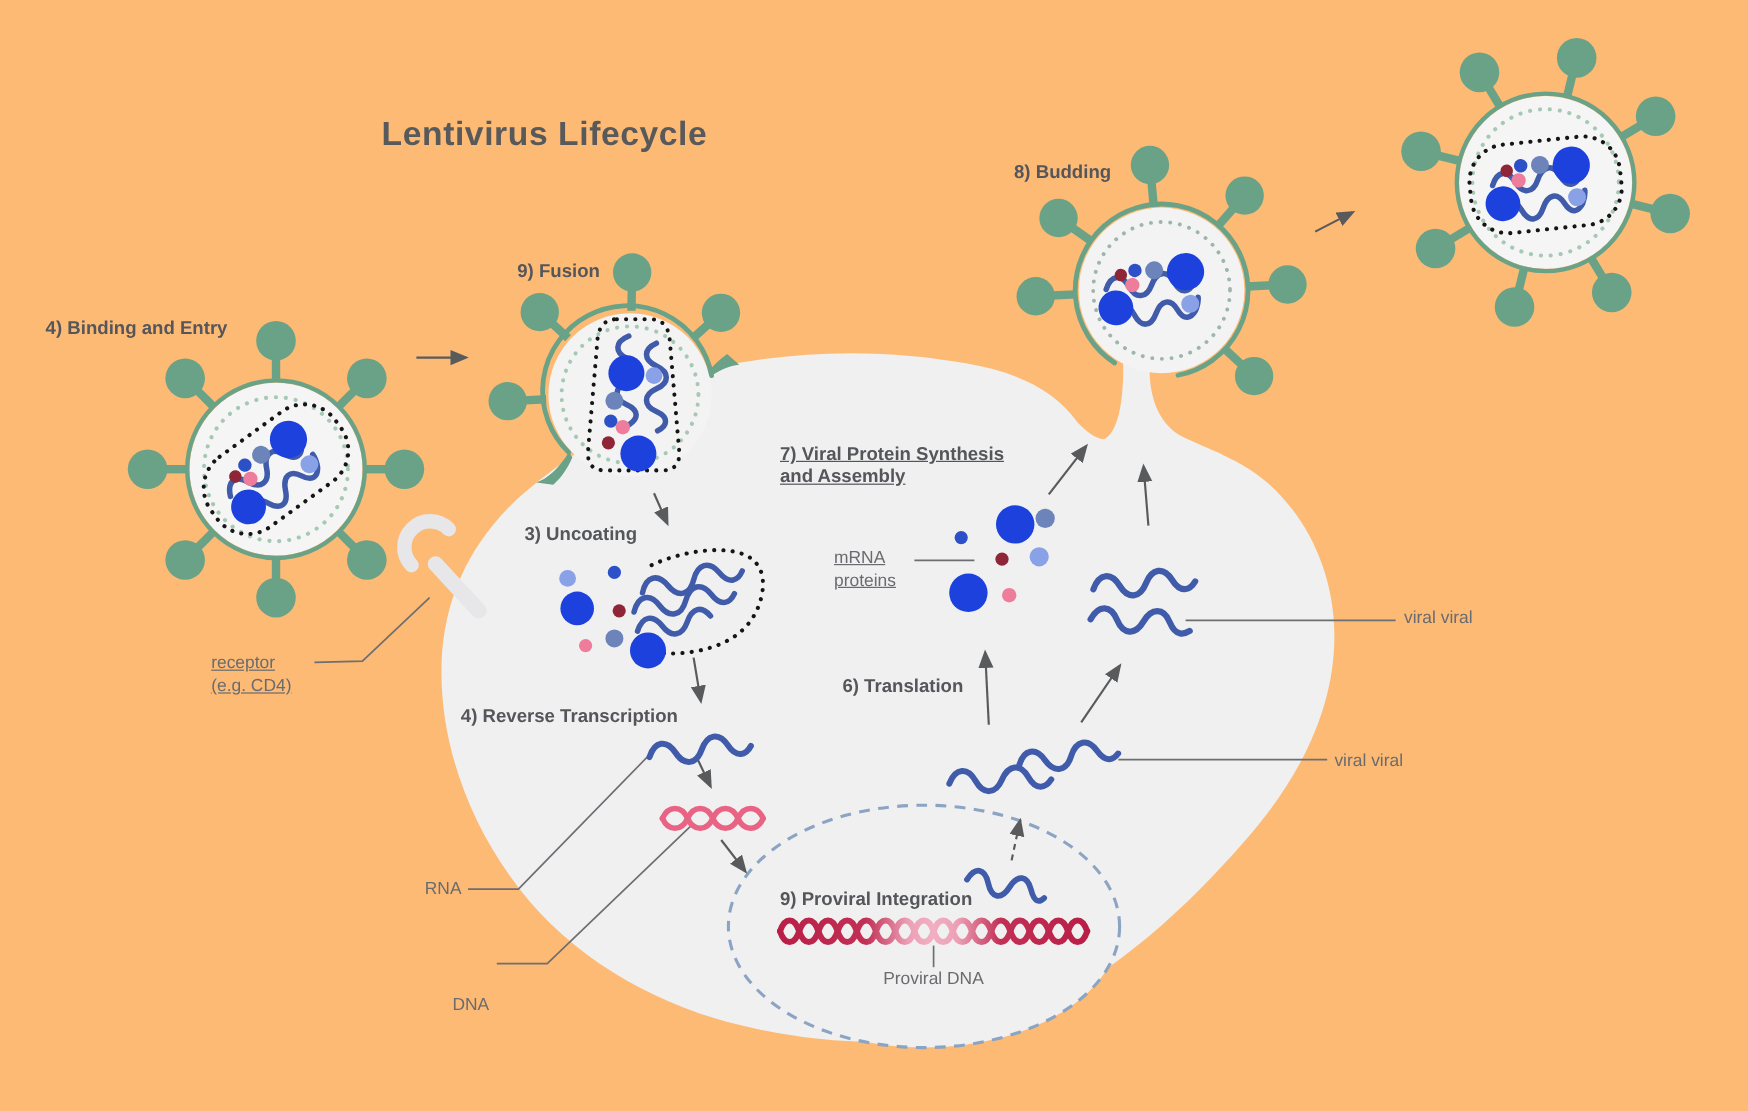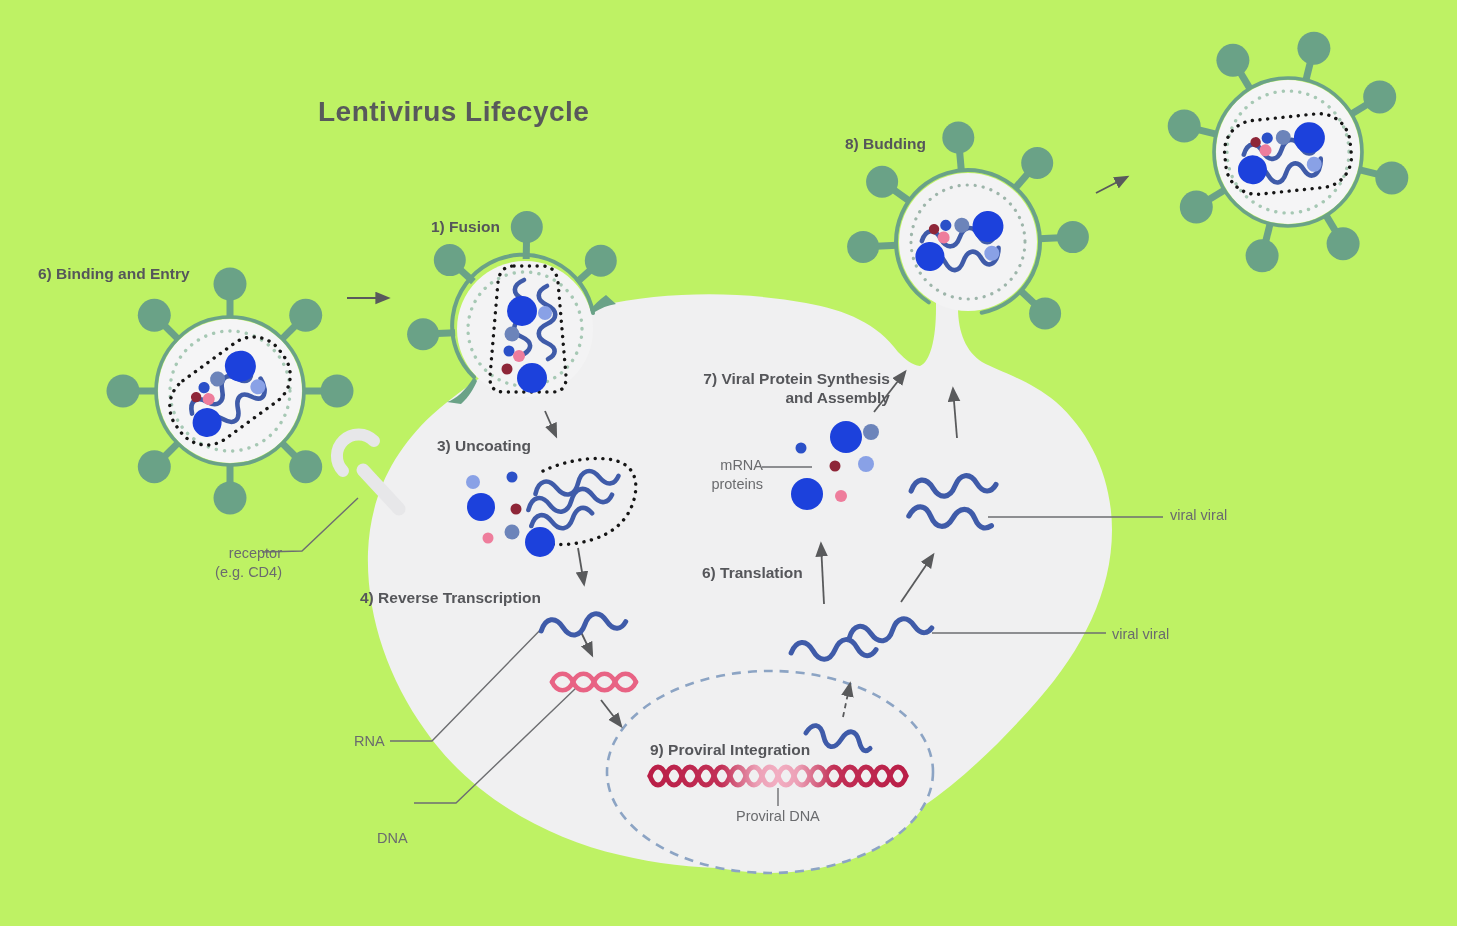--- a/index.html
+++ b/index.html
@@ -1,23 +1,23 @@
 <!DOCTYPE html>
 <html><head>
 <meta charset="utf-8">
 <style>
   html,body{margin:0;padding:0;background:#ffffff;}
-  #canvas{position:relative;width:1457px;height:926px;background:#bef264;overflow:hidden;
+  #canvas{position:relative;width:1457px;height:926px;background:#fdba74;overflow:hidden;
           font-family:"Liberation Sans",sans-serif;}
   #art{position:absolute;left:0;top:0;}
   .lbl{position:absolute;white-space:nowrap;}
   .title{font-size:28px;font-weight:bold;color:#58595b;letter-spacing:.5px;}
   .step{font-size:15.5px;font-weight:bold;color:#55565a;text-align:right;}
   .small{font-size:14.5px;color:#6a6b6e;}
-  .center{text-align:right;white-space:normal;line-height:19px;}
+  .center{text-align:left;white-space:normal;line-height:19px;text-decoration:underline;}
 </style>
 </head>
 <body>
 
 <div id="canvas">
 
 <svg id="art" width="1457" height="926" viewBox="0 0 1457 926">
   <defs>
     <marker id="ah" markerWidth="9" markerHeight="8" refX="7" refY="3.5" orient="auto">
       <path d="M0,0 L8.5,3.5 L0,7 Z" fill="#595a5c"></path>
@@ -270,24 +270,24 @@
     <circle cx="1288" cy="152" r="61" fill="none" stroke="#A6C8B4" stroke-width="3.4" stroke-dasharray="0.1 8.2" stroke-linecap="round"></circle>
     <g transform="translate(1288,154) rotate(-6)">
       <rect x="-63" y="-37" width="126" height="74" rx="31" fill="none" stroke="#151515" stroke-width="3.4" stroke-dasharray="0.1 7.6" stroke-linecap="round"></rect>
       <use href="#vcontent"></use>
     </g>
   </g>
 </svg>
 
 <div class="lbl title" style="left:318px;top:96px">Lentivirus Lifecycle</div>
 
-<div class="lbl step" style="left:38px;top:265px">6) Binding and Entry</div>
-<div class="lbl step" style="left:431px;top:218px">1) Fusion</div>
+<div class="lbl step" style="left:38px;top:265px">4) Binding and Entry</div>
+<div class="lbl step" style="left:431px;top:218px">9) Fusion</div>
 <div class="lbl step" style="left:437px;top:437px">3) Uncoating</div>
-<div class="lbl step" style="left:360px;top:589px">4) Reverse Transcription</div>
+<div class="lbl step" style="left:384px;top:589px">4) Reverse Transcription</div>
 <div class="lbl step" style="left:650px;top:741px">9) Proviral Integration</div>
 <div class="lbl step" style="left:702px;top:564px">6) Translation</div>
 <div class="lbl step center" style="left:650px;top:369px;width:240px">
   <span>7) Viral Protein Synthesis</span><br>
   <span>and Assembly</span>
 </div>
 <div class="lbl step" style="left:845px;top:135px">8) Budding</div>
 
 <div class="lbl small center" style="left:176px;top:544px;width:106px">
   <span>receptor</span><br>

